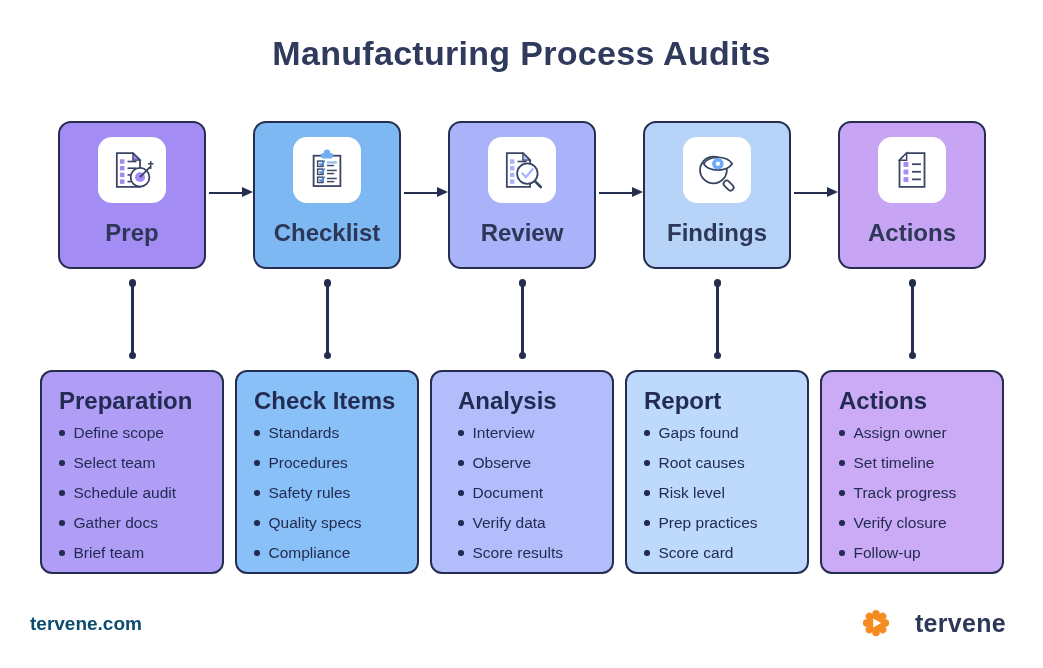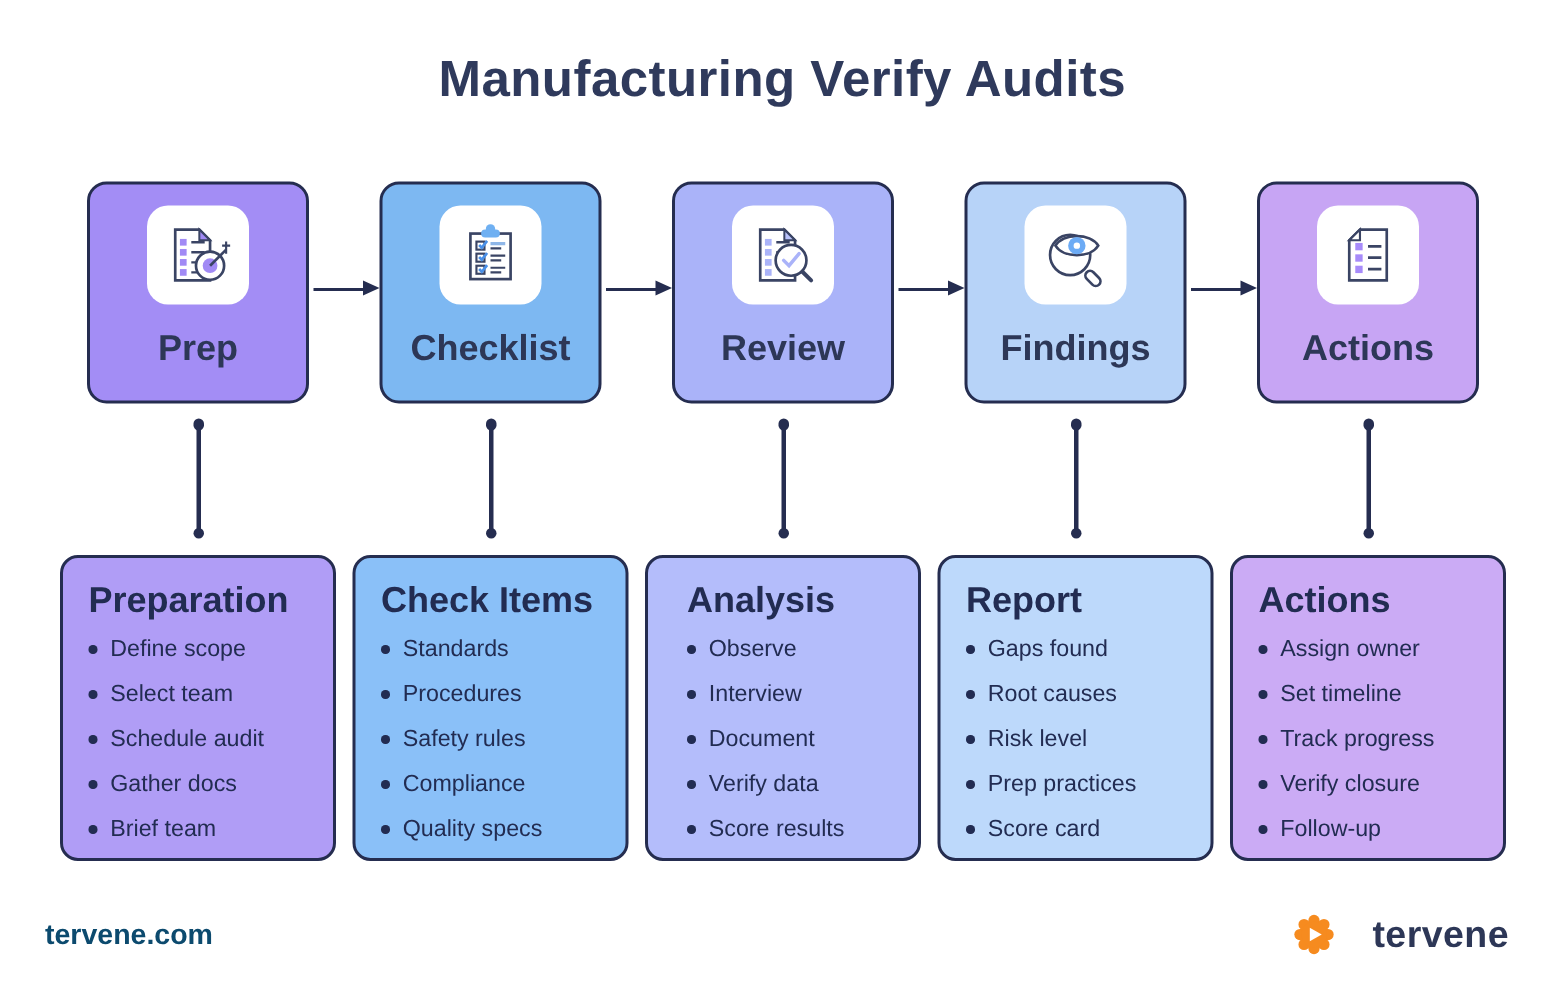--- a/index.html
+++ b/index.html
@@ -53,21 +53,21 @@
   .site-url{position:absolute;left:30px;top:613px;font-size:19px;font-weight:600;color:#0c4a6e;}
   .brand{position:absolute;right:37px;top:608px;display:flex;align-items:center;gap:24px;}
   .brand-word{font-size:25px;font-weight:800;color:#2d3757;letter-spacing:.3px;}
   svg{display:block;}
 </style>
 </head>
 <body>
 
 <div class="canvas">
 
-  <div class="page-title">Manufacturing Verify Audits</div>
+  <div class="page-title">Manufacturing Process Audits</div>
 
   <div class="top-card" style="left: 58px; background: rgb(163, 141, 245);">
     <div class="icon-tile">
       <svg width="50" height="50" viewBox="0 0 56 56" fill="none">
         <path d="M11 9 H29 L37 17 V47 H11 Z" fill="#fff" stroke="#3a4464" stroke-width="2"></path>
         <path d="M29 9 L37 17 H29 Z" fill="#a18af5" stroke="#3a4464" stroke-width="1.5"></path>
         <rect x="14.5" y="16" width="5" height="5" fill="#a18af5"></rect>
           <line x1="23" y1="18.5" x2="33" y2="18.5" stroke="#3a4464" stroke-width="1.8"></line>
         <rect x="14.5" y="23.5" width="5" height="5" fill="#a18af5"></rect>
           <line x1="23" y1="26" x2="33" y2="26" stroke="#3a4464" stroke-width="1.8"></line>
@@ -176,30 +176,30 @@
       <li>Brief team</li>
     </ul>
   </div>
 
   <div class="detail-card" style="left: 235px; background: rgb(138, 192, 248);">
     <div class="detail-title">Check Items</div>
     <ul class="detail-list">
       <li>Standards</li>
       <li>Procedures</li>
       <li>Safety rules</li>
+      <li>Quality specs</li>
       <li>Compliance</li>
-      <li>Quality specs</li>
     </ul>
   </div>
 
   <div class="detail-card" style="left: 430px; background: rgb(180, 189, 251); padding-left: 26px;">
     <div class="detail-title">Analysis</div>
     <ul class="detail-list">
+      <li>Interview</li>
       <li>Observe</li>
-      <li>Interview</li>
       <li>Document</li>
       <li>Verify data</li>
       <li>Score results</li>
     </ul>
   </div>
 
   <div class="detail-card" style="left: 625px; background: rgb(189, 217, 251);">
     <div class="detail-title">Report</div>
     <ul class="detail-list">
       <li>Gaps found</li>

